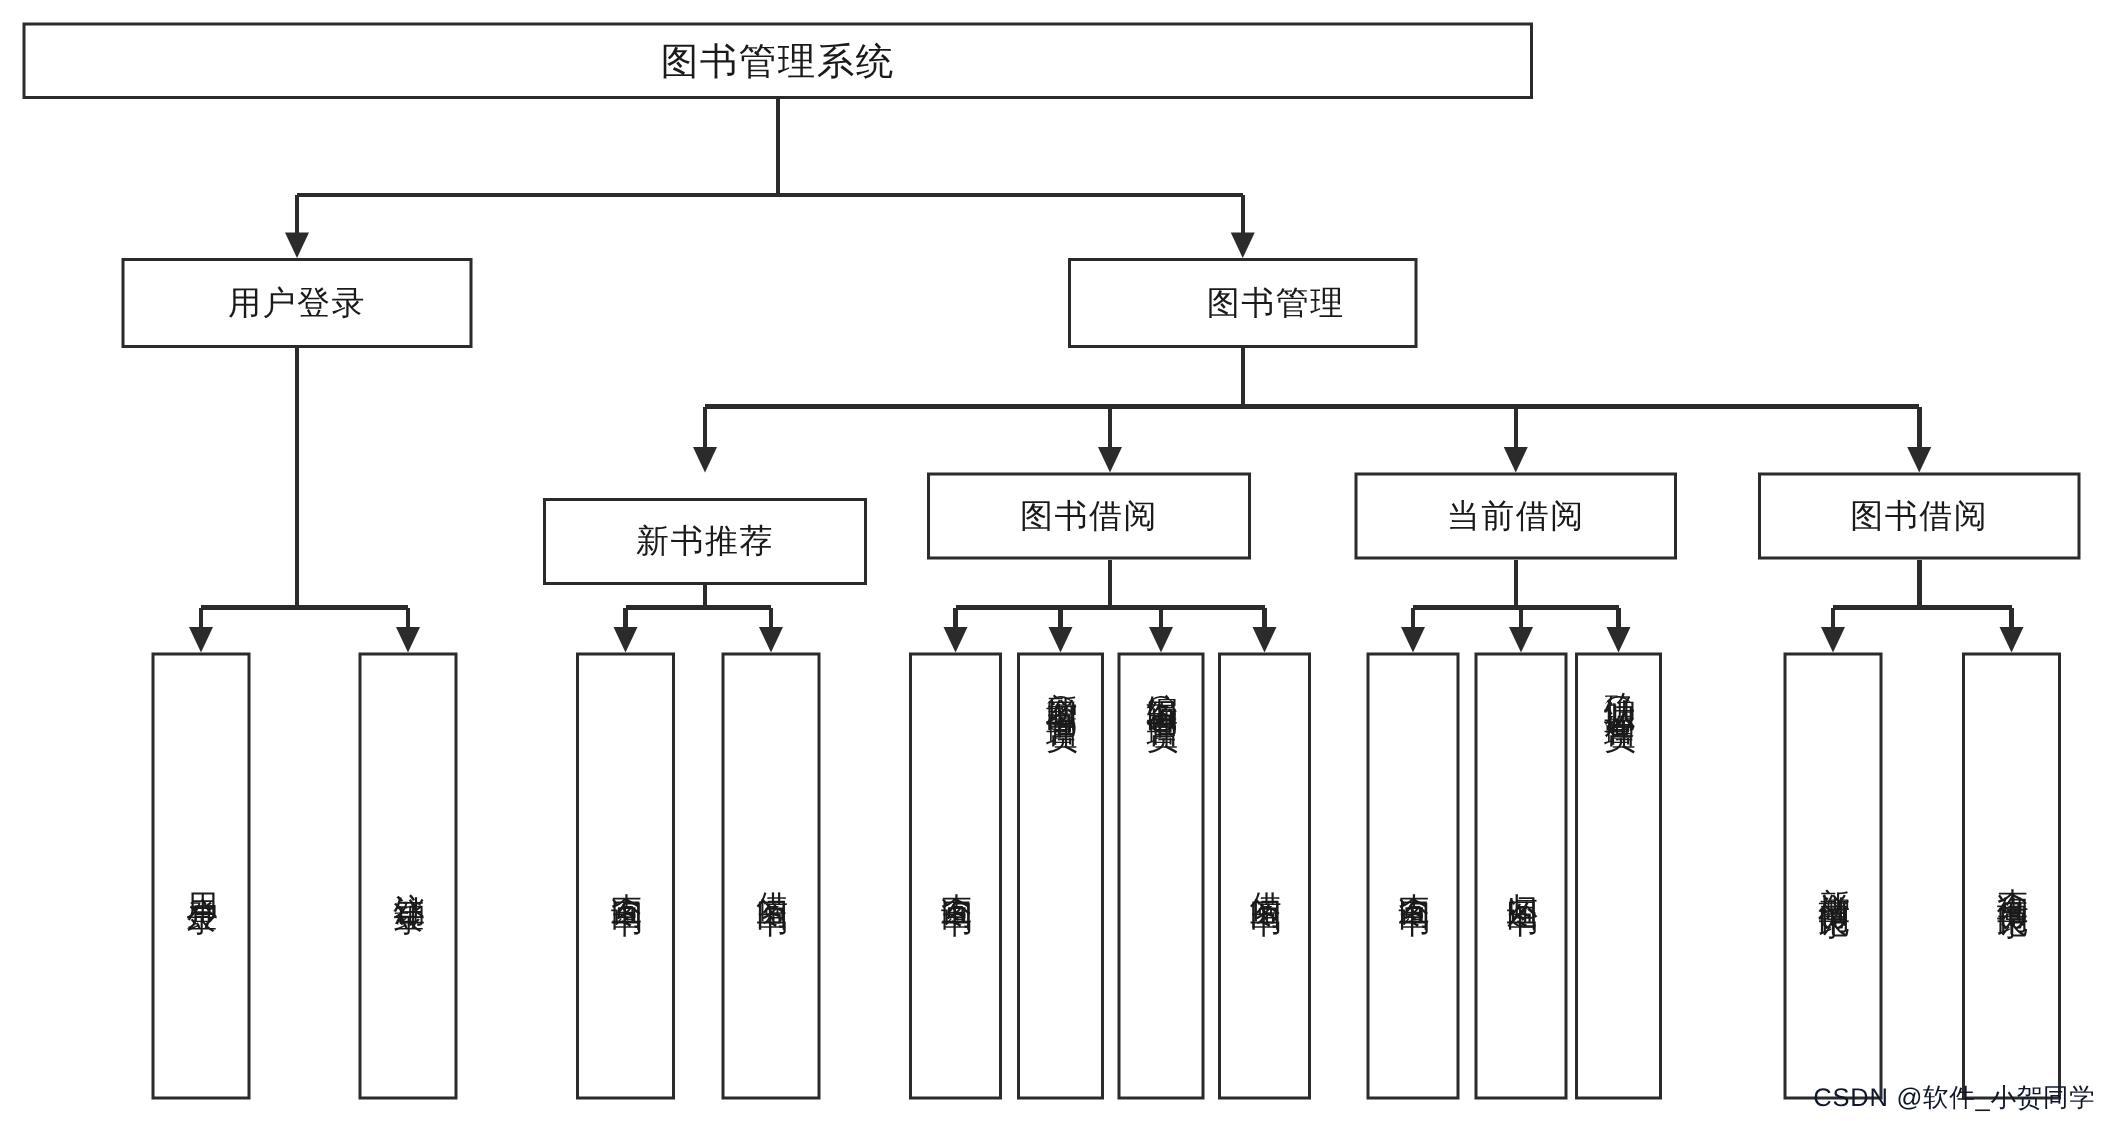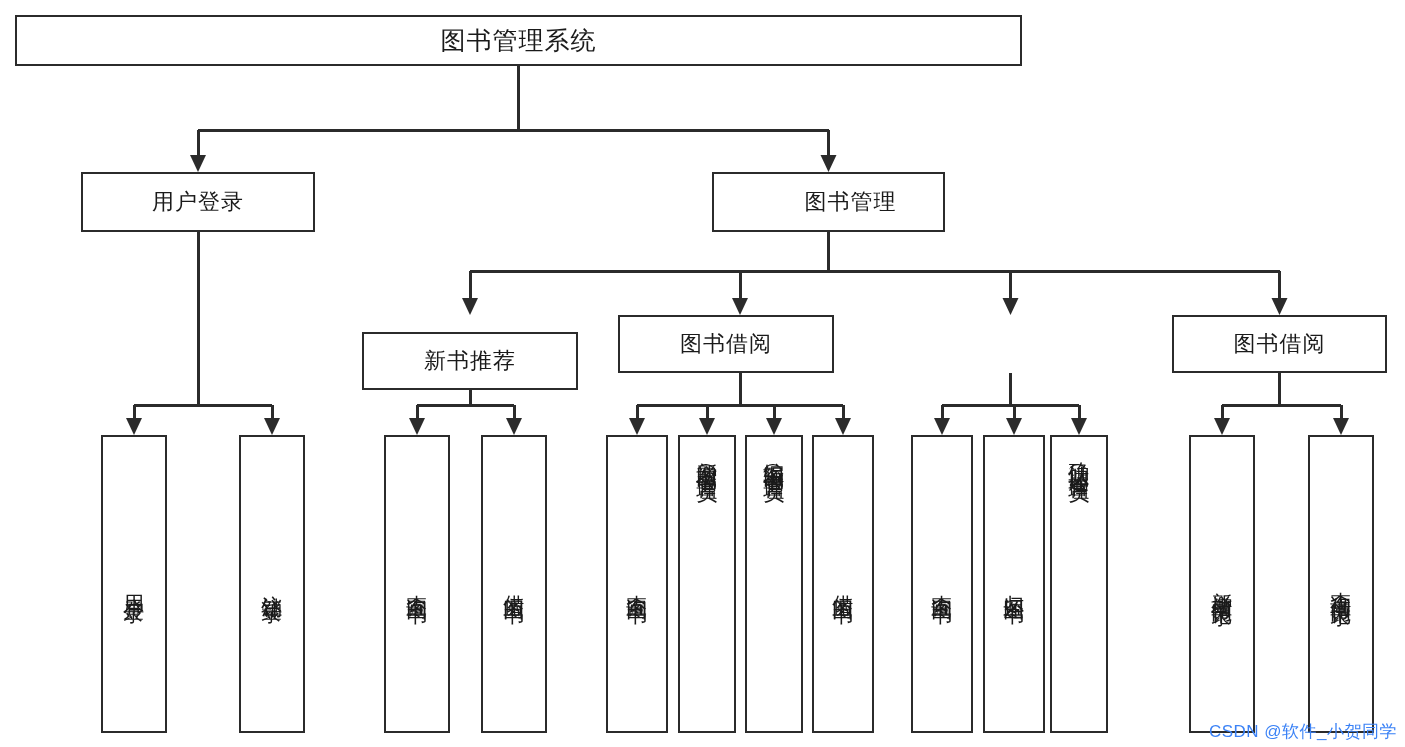--- a/index.html
+++ b/index.html
@@ -65,21 +65,21 @@
   }
   .leaf-center {
     align-items: center;
     padding-top: 0;
   }
   #watermark {
     position: absolute;
     right: 8px;
     bottom: 4px;
     font-size: 17px;
-    color: #3b82f6;
+    color: #0f172a;
     letter-spacing: 0.5px;
     white-space: nowrap;
   }
 </style>
 </head>
 <body>
 
 <div id="canvas">
 
   <svg id="wires" viewBox="0 0 1405 747" xmlns="http://www.w3.org/2000/svg">
@@ -147,20 +147,23 @@
   <div class="node" id="l2-1" style="left: 712px; top: 172px; width: 233px; height: 60px; padding-left: 44px;">
     <span class="node-h">图书管理</span>
   </div>
 
   <div class="node" id="l3-0" style="left: 362px; top: 332px; width: 216px; height: 58px;">
     <span class="node-h">新书推荐</span>
   </div>
   <div class="node" id="l3-1" style="left: 618px; top: 315px; width: 216px; height: 58px;">
     <span class="node-h">图书借阅</span>
   </div>
+  <div class="node" id="l3-2" style="left: 903px; top: 315px; width: 215px; height: 58px;">
+    <span class="node-h">当前借阅</span>
+  </div>
   <div class="node" id="l3-3" style="left: 1172px; top: 315px; width: 215px; height: 58px;">
     <span class="node-h">图书借阅</span>
   </div>
 
   <div class="leaf leaf-center" id="lf-0" style="left: 101px; top: 435px; width: 66px; height: 298px;">
     <span class="leaf-v">用户登录</span>
   </div>
   <div class="leaf leaf-center" id="lf-1" style="left: 239px; top: 435px; width: 66px; height: 298px;">
     <span class="leaf-v">注销登录</span>
   </div>

